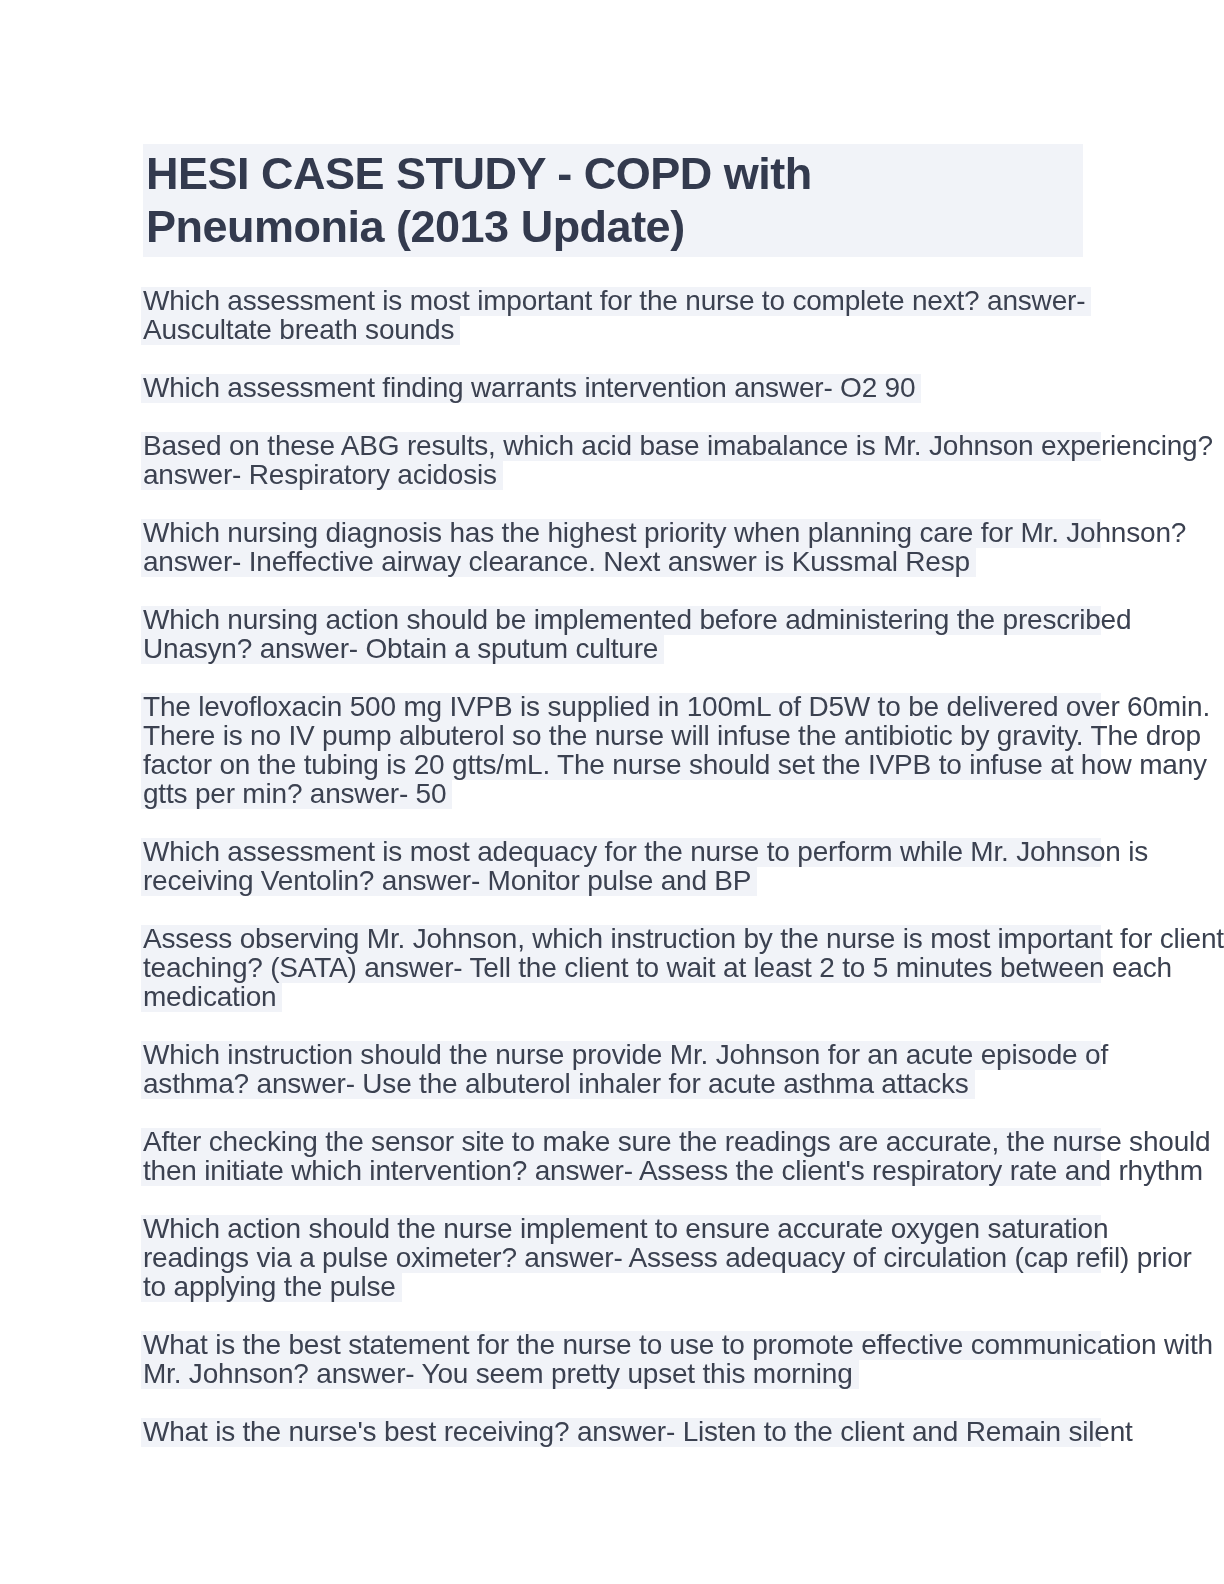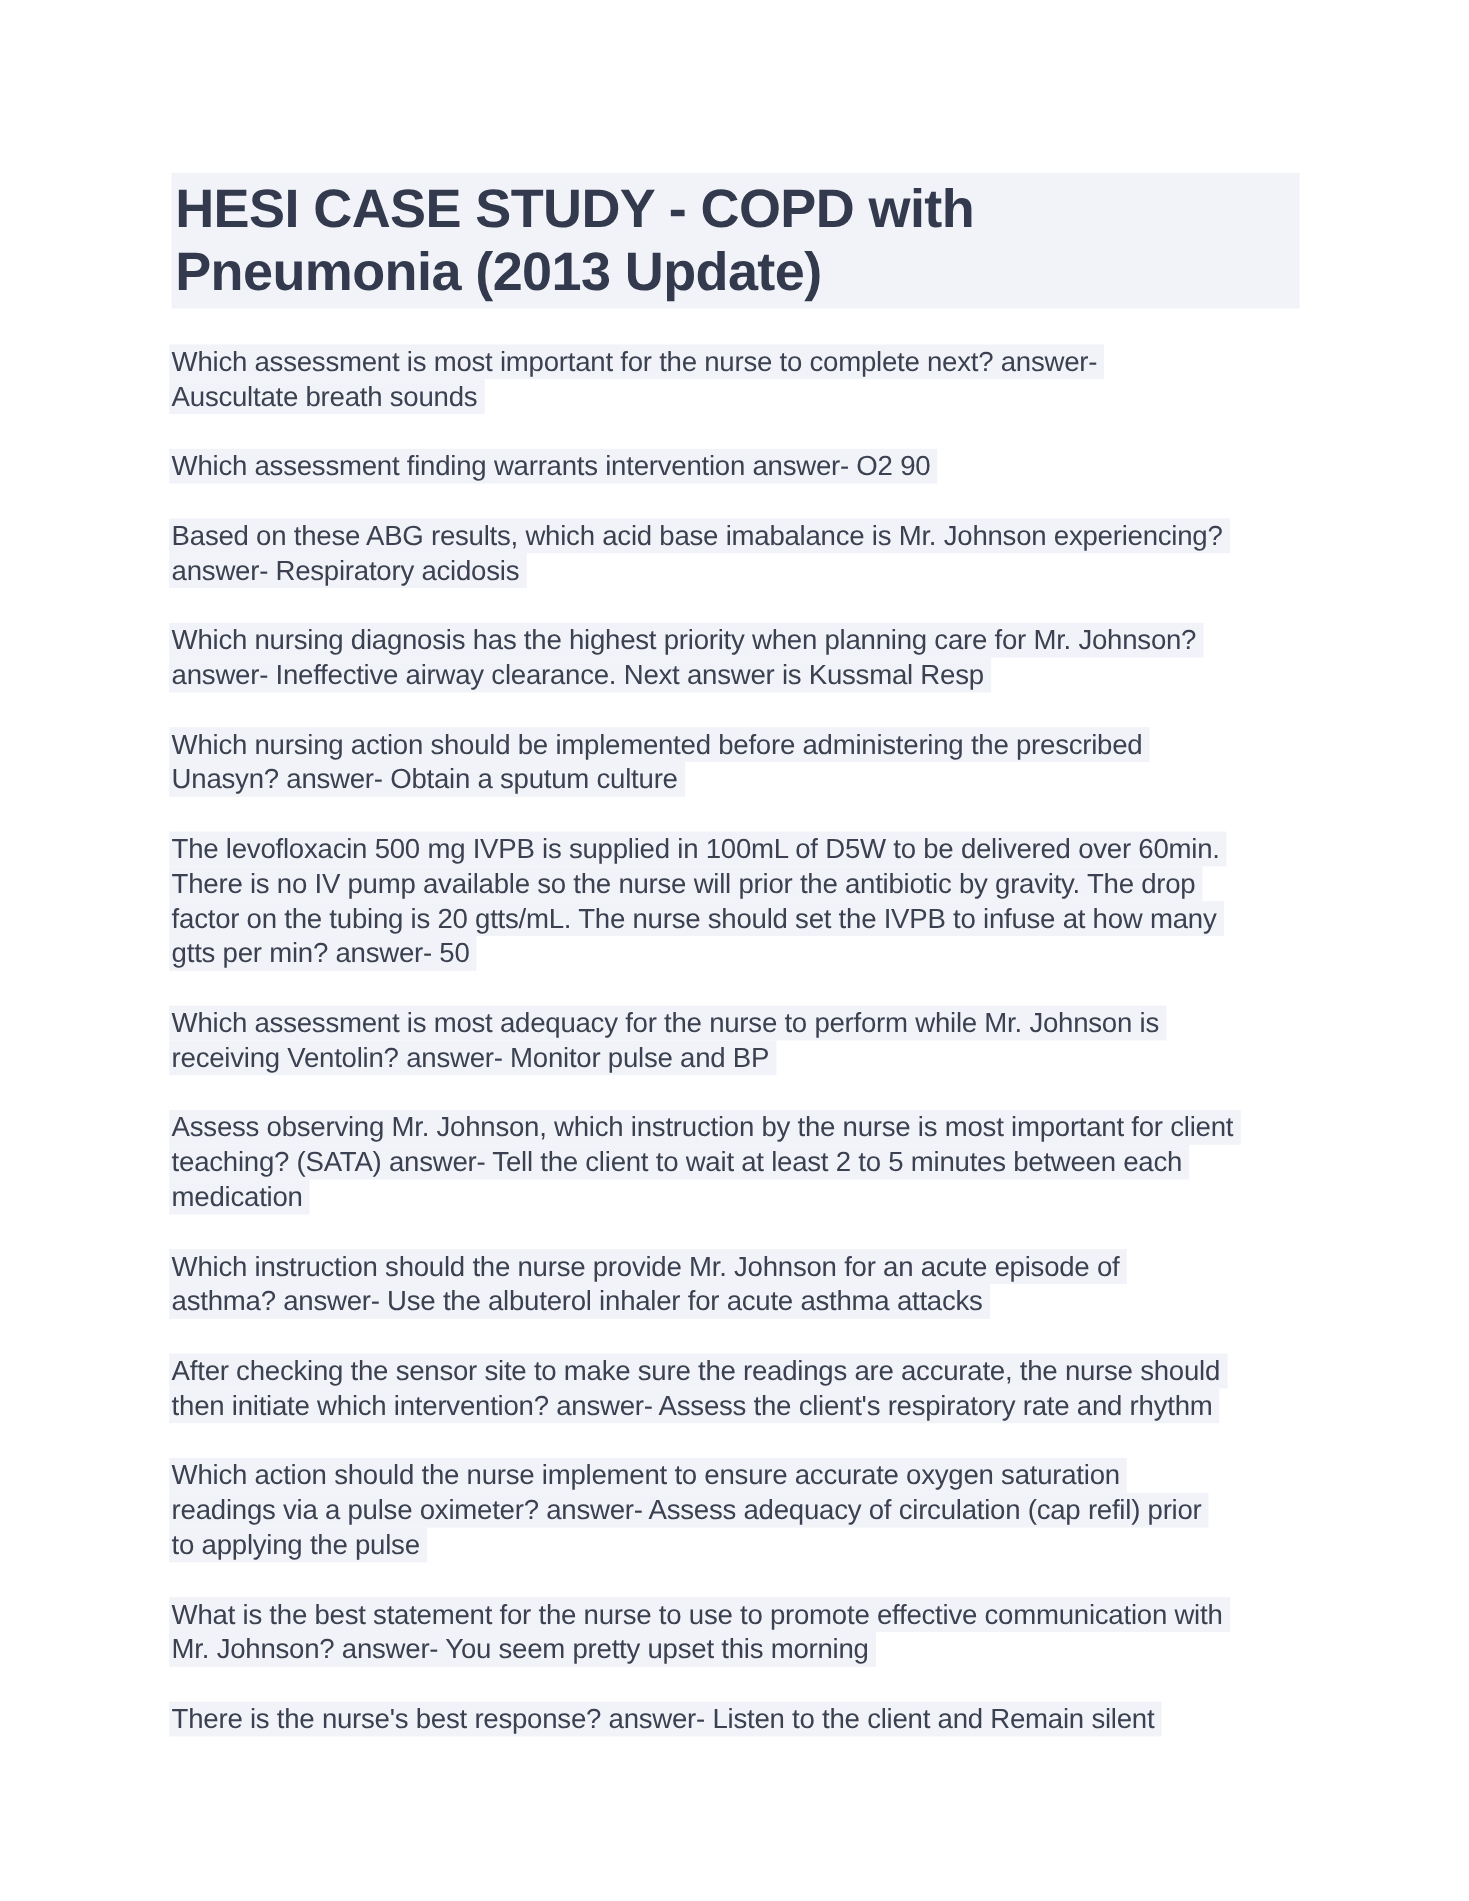--- a/index.html
+++ b/index.html
@@ -43,21 +43,21 @@
     margin: 0 0 29px 0;
     padding: 0;
   }
   .line {
     display: block;
     width: fit-content;
     max-width: 960px;
     white-space: nowrap;
     background: var(--hl);
     color: var(--text);
-    font-size: 23px;
+    font-size: 28px;
     line-height: 24px;
     letter-spacing: -0.2px;
     padding: 2px 6px 3px 2px;
     margin-left: -2px;
   }
 </style>
 </head>
 <body>
 
 <div class="page">
@@ -80,21 +80,21 @@
       <p class="para">
         <span class="line">Which nursing diagnosis has the highest priority when planning care for Mr. Johnson?</span>
         <span class="line">answer- Ineffective airway clearance. Next answer is Kussmal Resp</span>
       </p>
       <p class="para">
         <span class="line">Which nursing action should be implemented before administering the prescribed</span>
         <span class="line">Unasyn? answer- Obtain a sputum culture</span>
       </p>
       <p class="para">
         <span class="line">The levofloxacin 500 mg IVPB is supplied in 100mL of D5W to be delivered over 60min.</span>
-        <span class="line">There is no IV pump available so the nurse will prior the antibiotic by gravity. The drop</span>
+        <span class="line">There is no IV pump albuterol so the nurse will infuse the antibiotic by gravity. The drop</span>
         <span class="line">factor on the tubing is 20 gtts/mL. The nurse should set the IVPB to infuse at how many</span>
         <span class="line">gtts per min? answer- 50</span>
       </p>
       <p class="para">
         <span class="line">Which assessment is most adequacy for the nurse to perform while Mr. Johnson is</span>
         <span class="line">receiving Ventolin? answer- Monitor pulse and BP</span>
       </p>
       <p class="para">
         <span class="line">Assess observing Mr. Johnson, which instruction by the nurse is most important for client</span>
         <span class="line">teaching? (SATA) answer- Tell the client to wait at least 2 to 5 minutes between each</span>
@@ -111,16 +111,16 @@
       <p class="para">
         <span class="line">Which action should the nurse implement to ensure accurate oxygen saturation</span>
         <span class="line">readings via a pulse oximeter? answer- Assess adequacy of circulation (cap refil) prior</span>
         <span class="line">to applying the pulse</span>
       </p>
       <p class="para">
         <span class="line">What is the best statement for the nurse to use to promote effective communication with</span>
         <span class="line">Mr. Johnson? answer- You seem pretty upset this morning</span>
       </p>
       <p class="para">
-        <span class="line">There is the nurse's best response? answer- Listen to the client and Remain silent</span>
+        <span class="line">What is the nurse's best receiving? answer- Listen to the client and Remain silent</span>
       </p>
     </div>
 </div>
 
 </body></html>

